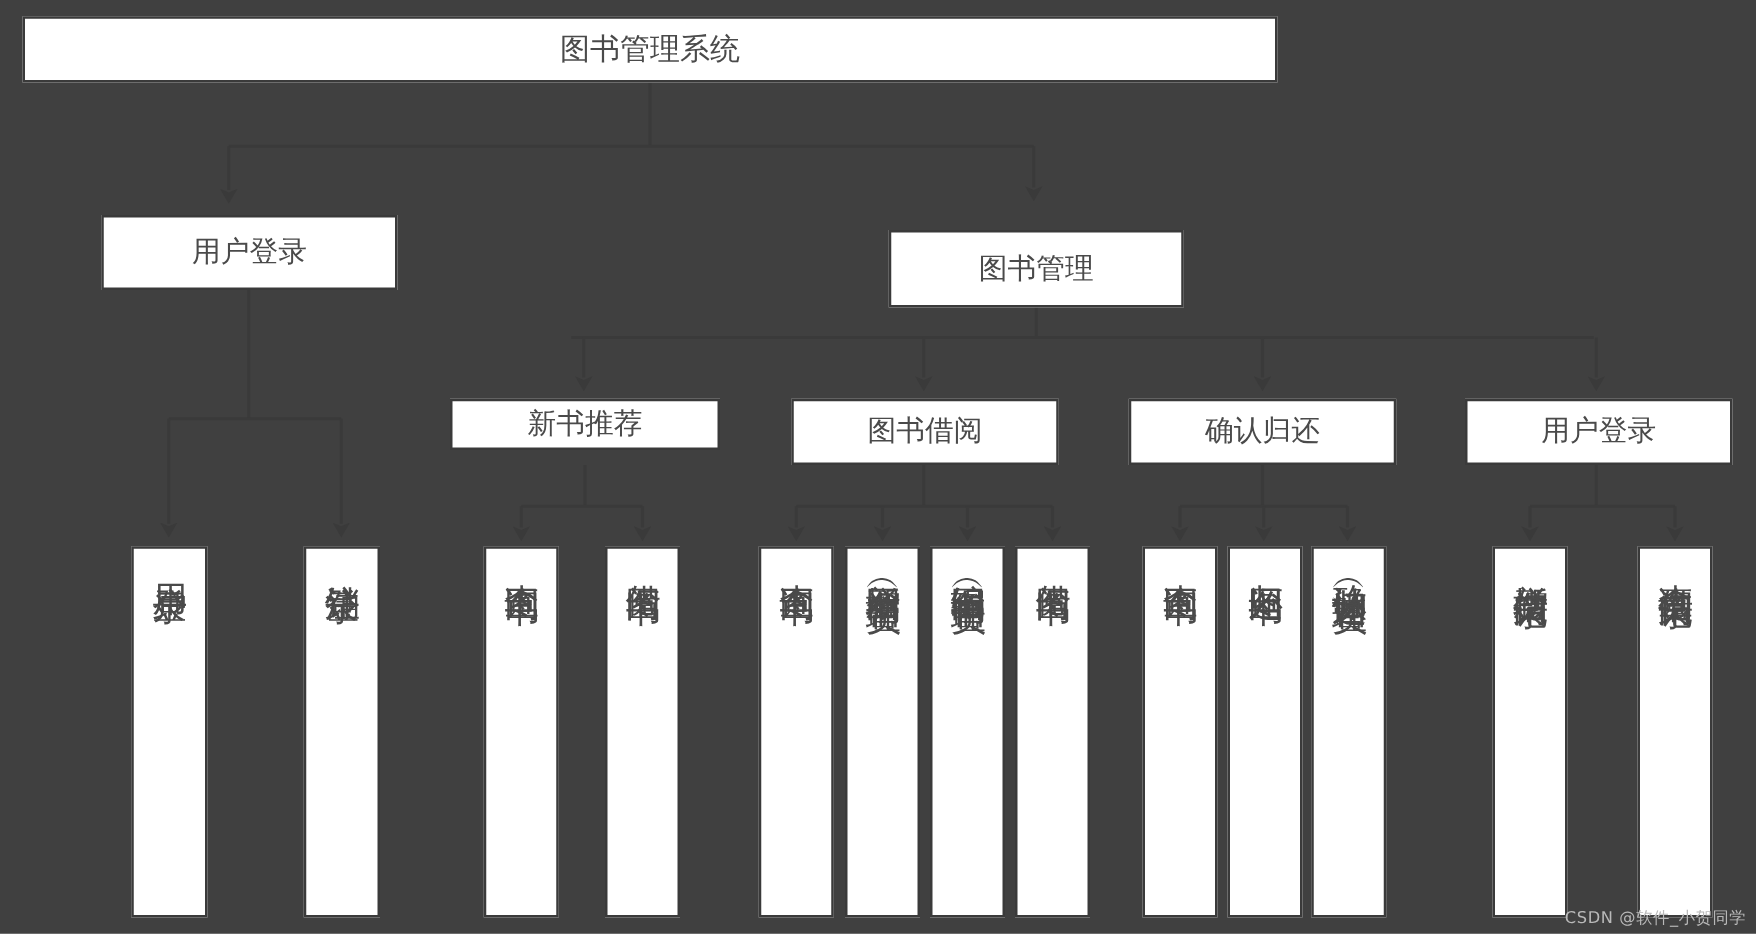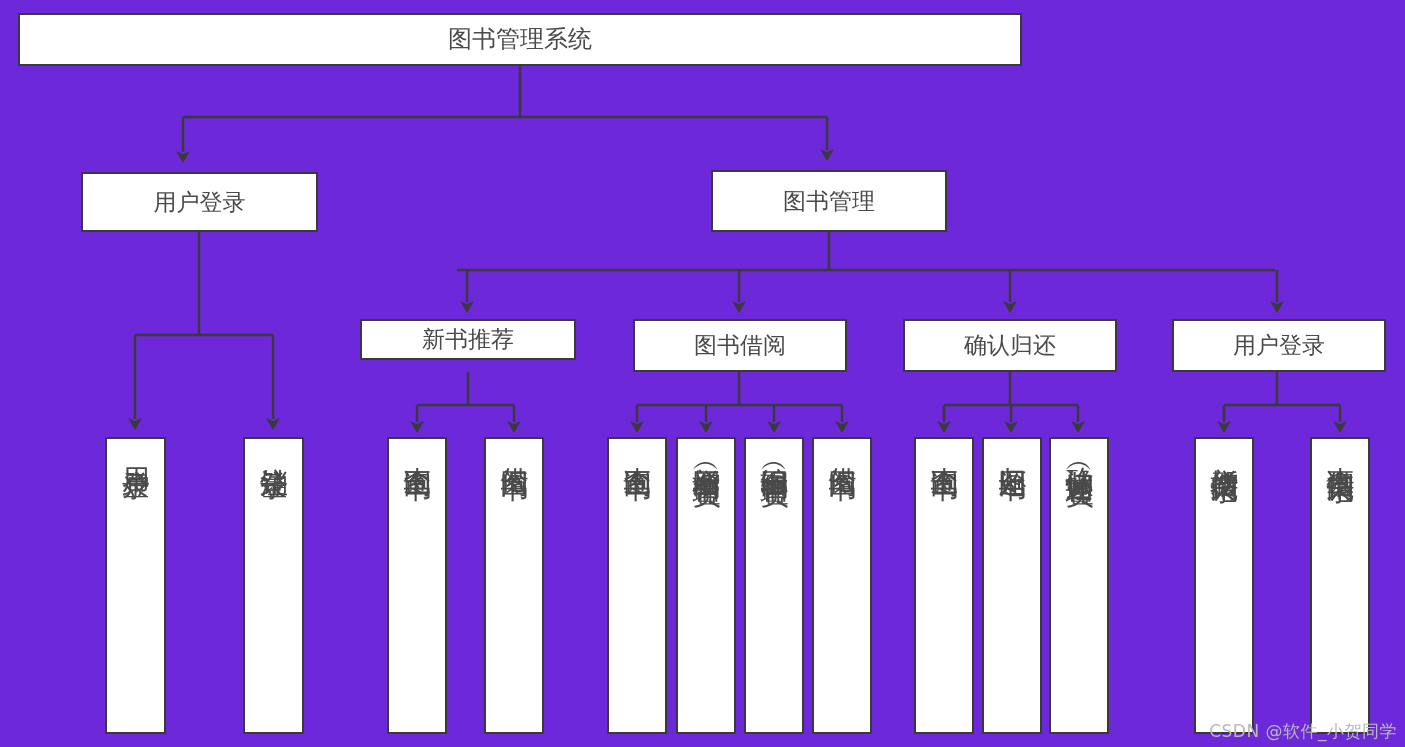--- a/index.html
+++ b/index.html
@@ -1,20 +1,20 @@
 <!DOCTYPE html>
 <html><head>
 <meta charset="utf-8">
 <style>
   html,body{margin:0;padding:0;background:#ffffff;}
   body{
     font-family:"DejaVu Sans","Liberation Sans",sans-serif;
     width:1405px;height:747px;overflow:hidden;
   }
-  #diagram-root{position:relative;width:1405px;height:747px;background:#6d28d9;}
+  #diagram-root{position:relative;width:1405px;height:747px;background:#404040;}
   svg#edges{position:absolute;left:0;top:0;width:1405px;height:747px;}
 
   .node{
     position:absolute;
     box-sizing:border-box;
     border:2.5px solid #3a3a3a;
     background:#ffffff;
     display:flex;
     align-items:center;
     justify-content:center;
@@ -35,21 +35,21 @@
   .v-node .lbl{
     writing-mode:vertical-rl;
     text-orientation:upright;
     font-size:28px;
     letter-spacing:2px;
     line-height:1;
   }
   #watermark{
     position:absolute;
     right:8px;bottom:4px;
-    font-size:17px;
+    font-size:13px;
     color:#b9b9b9;
     letter-spacing:0.5px;
     white-space:nowrap;
     pointer-events:none;
   }
 </style>
 </head>
 <body>
 
 <div id="diagram-root">
@@ -104,21 +104,21 @@
     </g>
   </svg>
 
   <div class="node h-node title-node" style="left:18px;top:13px;width:1004px;height:53px;">
     <span class="lbl">图书管理系统</span>
   </div>
 
   <div class="node h-node" style="left:81px;top:172px;width:237px;height:60px;">
     <span class="lbl">用户登录</span>
   </div>
-  <div class="node h-node" style="left:711px;top:170px;width:236px;height:62px;">
+  <div class="node h-node" style="left:711px;top:184px;width:236px;height:62px;">
     <span class="lbl">图书管理</span>
   </div>
 
   <div class="node h-node" style="left:360px;top:319px;width:216px;height:41px;">
     <span class="lbl">新书推荐</span>
   </div>
   <div class="node h-node" style="left:633px;top:319px;width:214px;height:53px;">
     <span class="lbl">图书借阅</span>
   </div>
   <div class="node h-node" style="left:903px;top:319px;width:214px;height:53px;">

